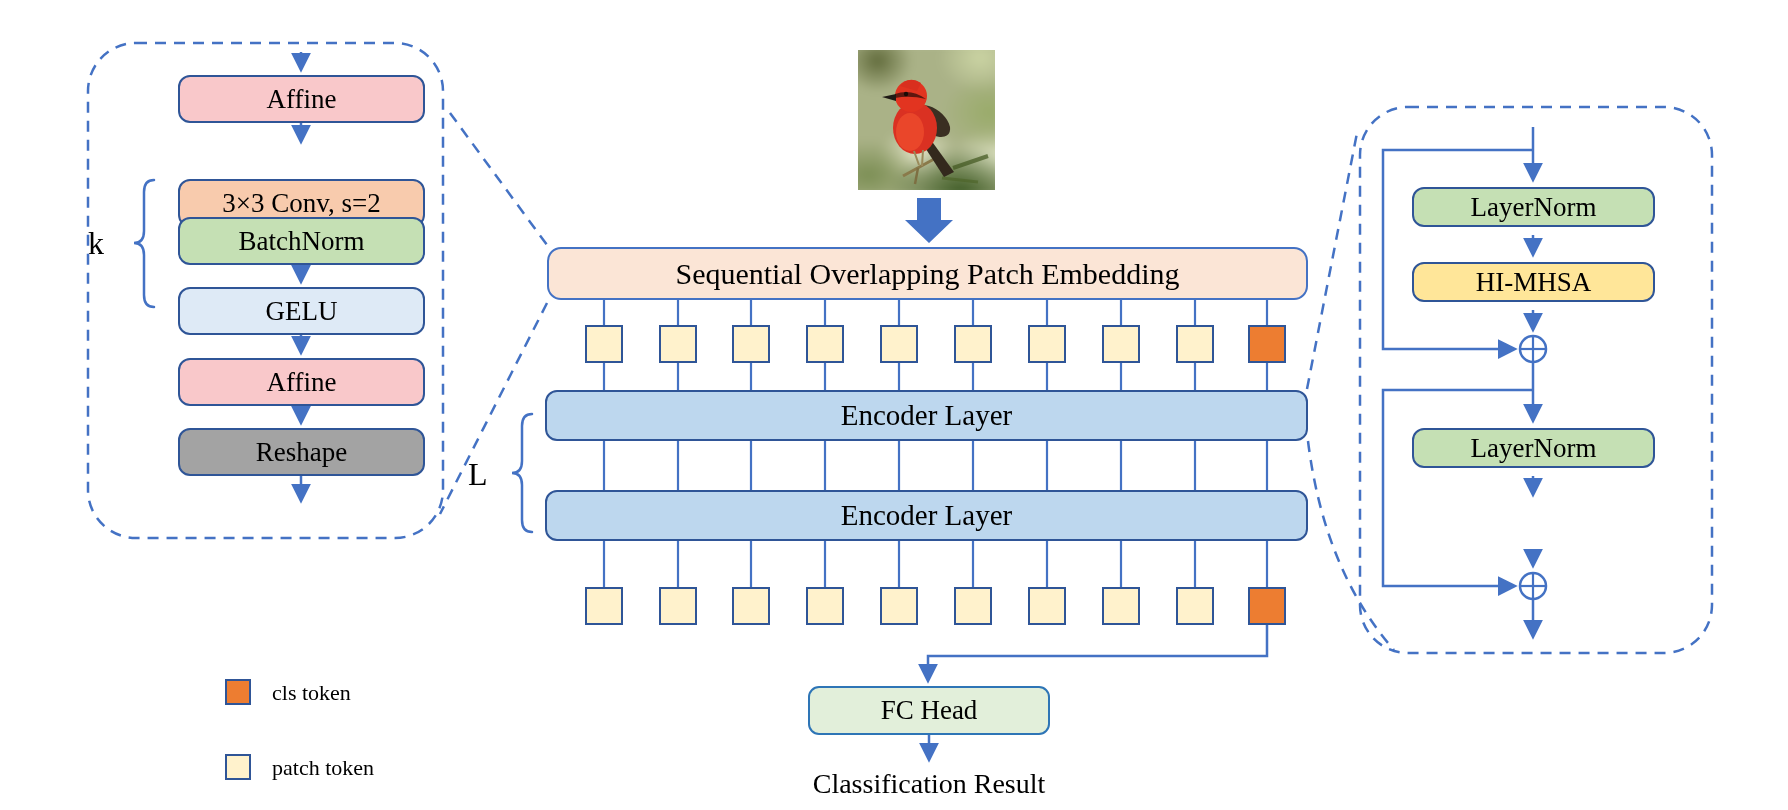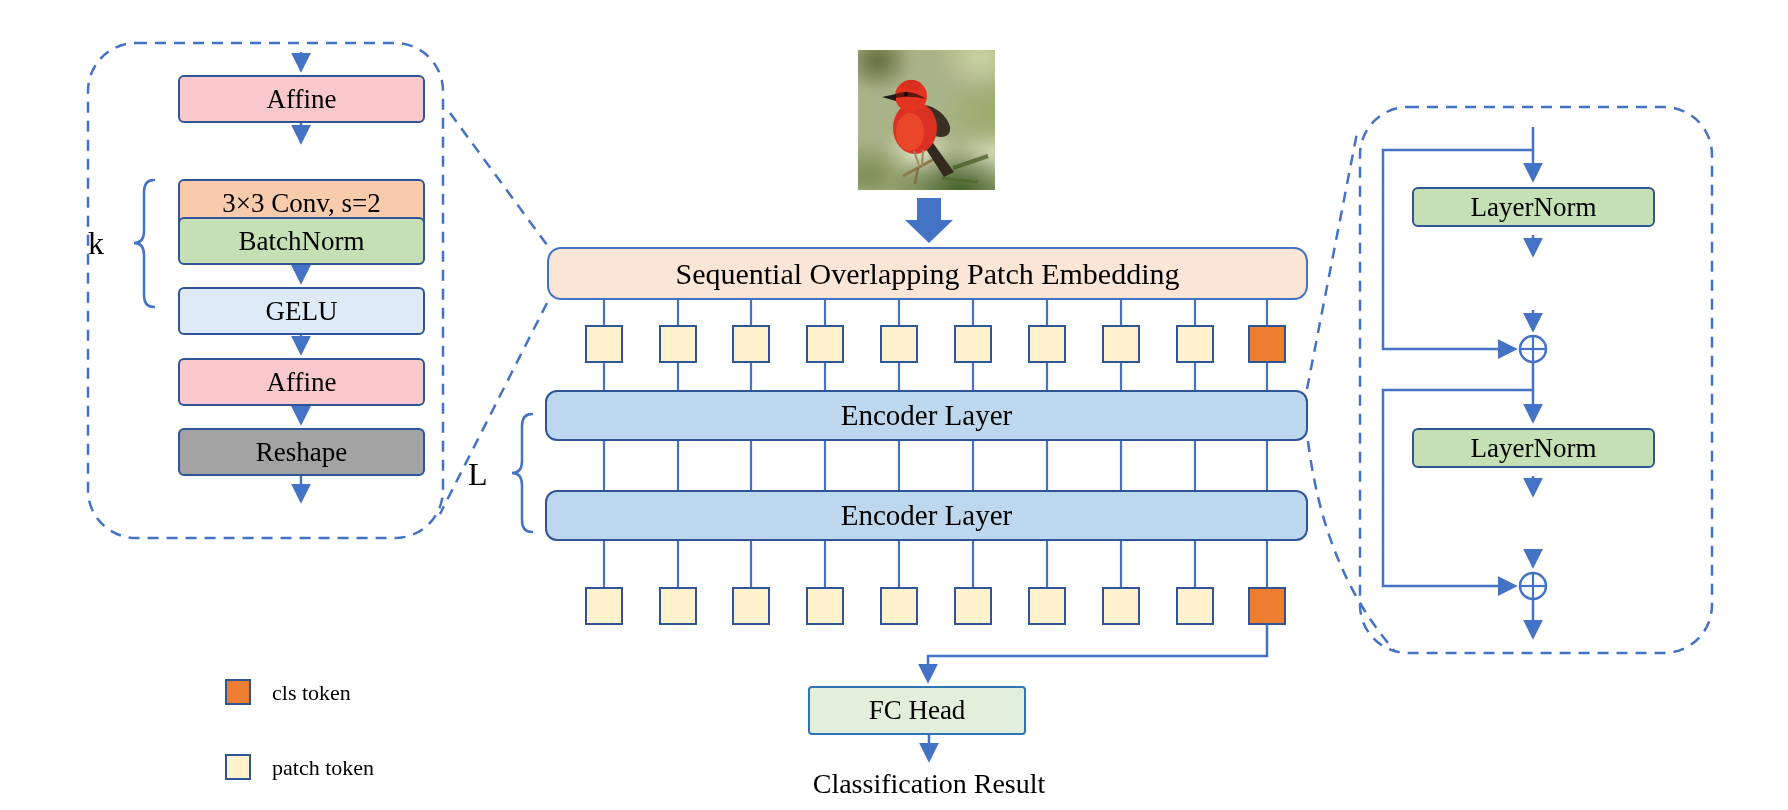--- a/index.html
+++ b/index.html
@@ -2,37 +2,37 @@
 <html><head>
 <meta charset="utf-8">
 <style>
   html,body{margin:0;padding:0;background:#fff;}
   #canvas{position:relative;width:1788px;height:810px;background:#ffffff;overflow:hidden;
           font-family:"Liberation Serif","DejaVu Serif",serif;color:#000;}
   .abs{position:absolute;}
   svg.overlay{position:absolute;left:0;top:0;width:1788px;height:810px;pointer-events:none;}
 
   .node{position:absolute;display:flex;align-items:center;justify-content:center;
-        box-sizing:border-box;border:2.5px solid #2F5597;border-radius:6px;
+        box-sizing:border-box;border:2.5px solid #2F5597;border-radius:12px;
         font-size:27px;line-height:1;}
   .leftblock{left:178px;width:247px;height:48px;}
   .rightblock{left:1412px;width:243px;height:40px;}
 
   .fill-pink{background:#F9C8CA;}
   .fill-orange{background:#F8CBAD;margin-top:32px;}
   .fill-green{background:#C5E0B4;}
   .fill-paleblue{background:#DEEAF6;}
   .fill-white{background:#a3a3a3;}
   .fill-yellow{background:#FFE699;}
 
   #embed-bar{left:547px;top:247px;width:761px;height:53px;border-radius:14px;
              background:#FBE5D6;border:2.5px solid #4472C4;font-size:30px;}
   .encoder{left:545px;width:763px;height:51px;background:#BDD7EE;border-radius:12px;font-size:29px;}
-  #fc-head{left:808px;top:686px;width:218px;height:49px;background:#E2EFDA;
-           border:2.5px solid #2E75B6;border-radius:4px;font-size:27px;}
+  #fc-head{left:808px;top:686px;width:242px;height:49px;background:#E2EFDA;
+           border:2.5px solid #2E75B6;border-radius:11px;font-size:27px;}
   #classification-label{left:779px;top:768px;width:300px;text-align:center;font-size:28px;}
 
   .token{position:absolute;width:38px;height:38px;box-sizing:border-box;
          border:2.5px solid #2F5597;background:#FFF2CC;}
   .token.cls{background:#ED7D31;}
 
   .bracelabel{position:absolute;font-size:32px;line-height:1;}
 
   
   .legend-swatch{position:absolute;width:26px;height:26px;box-sizing:border-box;border:2.5px solid #2F5597;}
@@ -239,20 +239,23 @@
   <div class="bracelabel" style="left:468px;top:458px">L</div>
 
   <div class="node abs" id="fc-head">
     <span>FC Head</span>
   </div>
   <div class="abs" id="classification-label">Classification Result</div>
 
   <div class="node rightblock fill-green" style="top:187px">
       <span>LayerNorm</span>
     </div>
+  <div class="node rightblock fill-yellow" style="top:262px">
+      <span>HI-MHSA</span>
+    </div>
   <div class="node rightblock fill-green" style="top:428px">
       <span>LayerNorm</span>
     </div>
 
   <div class="legend-swatch" style="left:225px;top:679px;background:#ED7D31"></div>
   <div class="legend-label" style="left:272px;top:681px">cls token</div>
   <div class="legend-swatch" style="left:225px;top:754px;background:#FFF2CC"></div>
   <div class="legend-label" style="left:272px;top:756px">patch token</div>
 
 </div>

